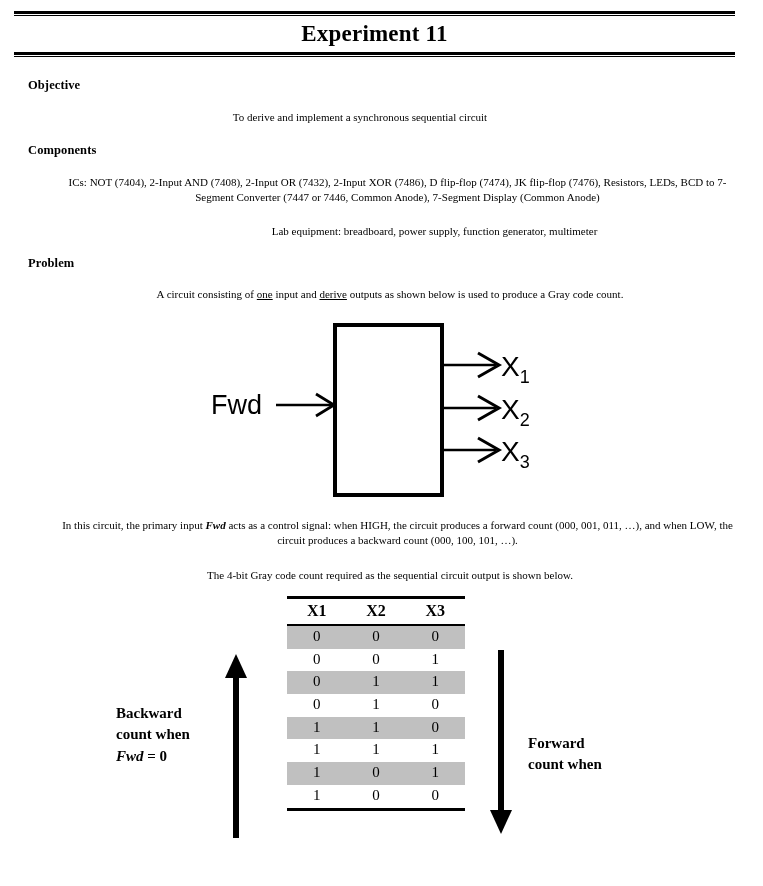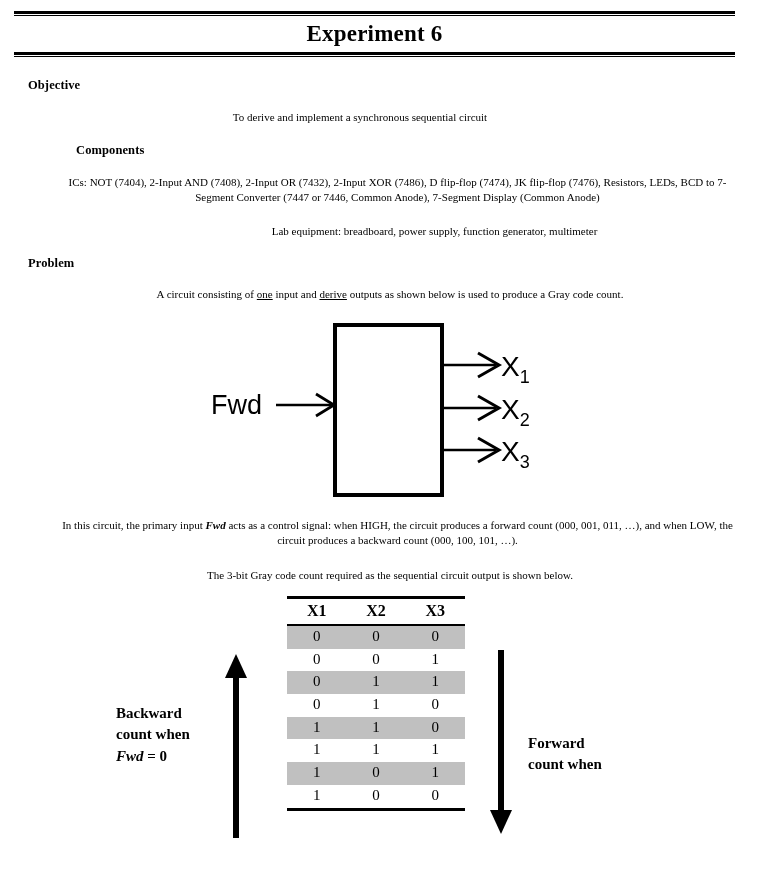--- a/index.html
+++ b/index.html
@@ -120,28 +120,28 @@
 
   .arrow-svg { position: absolute; }
   .arrow-up   { left: 222px; top: 652px; }
   .arrow-down { left: 487px; top: 648px; }
 </style>
 </head>
 <body>
 
 <div class="title-band">
   <div class="rule-double-top"></div>
-  <div class="doc-title">Experiment 6</div>
+  <div class="doc-title">Experiment 11</div>
   <div class="rule-double-bottom"></div>
 </div>
 
 <div class="section-heading" style="top:78px;">Objective</div>
 <div class="body-text" style="top:110px; width:600px;">To derive and implement a synchronous sequential circuit</div>
 
-<div class="section-heading" style="top:143px;margin-left:48px;">Components</div>
+<div class="section-heading" style="top:143px;">Components</div>
 <div class="body-text" style="top:175px; width:675px;">ICs: NOT (7404), 2-Input AND (7408), 2-Input OR (7432), 2-Input XOR (7486), D flip-flop (7474), JK flip-flop (7476), Resistors, LEDs, BCD to 7-Segment Converter (7447 or 7446, Common Anode), 7-Segment Display (Common Anode)</div>
 <div class="body-text" style="top:224px; width:675px;margin-left:37px;">Lab equipment: breadboard, power supply, function generator, multimeter</div>
 
 <div class="section-heading" style="top:256px;">Problem</div>
 <div class="body-text" style="top:287px; width:660px;">
   <span>A circuit consisting of </span><span class="u">one</span><span> input and </span><span class="u">derive</span><span> outputs as shown below is used to produce a Gray code count.</span>
 </div>
 
 <div class="diagram">
   <svg class="diag-svg" width="763" height="200" viewBox="0 0 763 200" xmlns="http://www.w3.org/2000/svg">
@@ -170,21 +170,21 @@
     </text>
     <text x="501" y="146" font-family="Liberation Sans, sans-serif" font-size="28" fill="#000000">
       <tspan>X</tspan><tspan dy="7" font-size="18">3</tspan>
     </text>
   </svg>
 </div>
 
 <div class="body-text" style="top:518px; width:675px;">
   <span>In this circuit, the primary input </span><span class="bi">Fwd</span><span> acts as a control signal: when HIGH, the circuit produces a forward count (000, 001, 011, …), and when LOW, the circuit produces a backward count (000, 100, 101, …).</span>
 </div>
-<div class="body-text" style="top:568px; width:660px;">The 3-bit Gray code count required as the sequential circuit output is shown below.</div>
+<div class="body-text" style="top:568px; width:660px;">The 4-bit Gray code count required as the sequential circuit output is shown below.</div>
 
 <div class="gray-table-wrap">
   <table class="gray-table">
     <thead>
       <tr>
         <th>X1</th>
         <th>X2</th>
         <th>X3</th>
       </tr>
     </thead>

